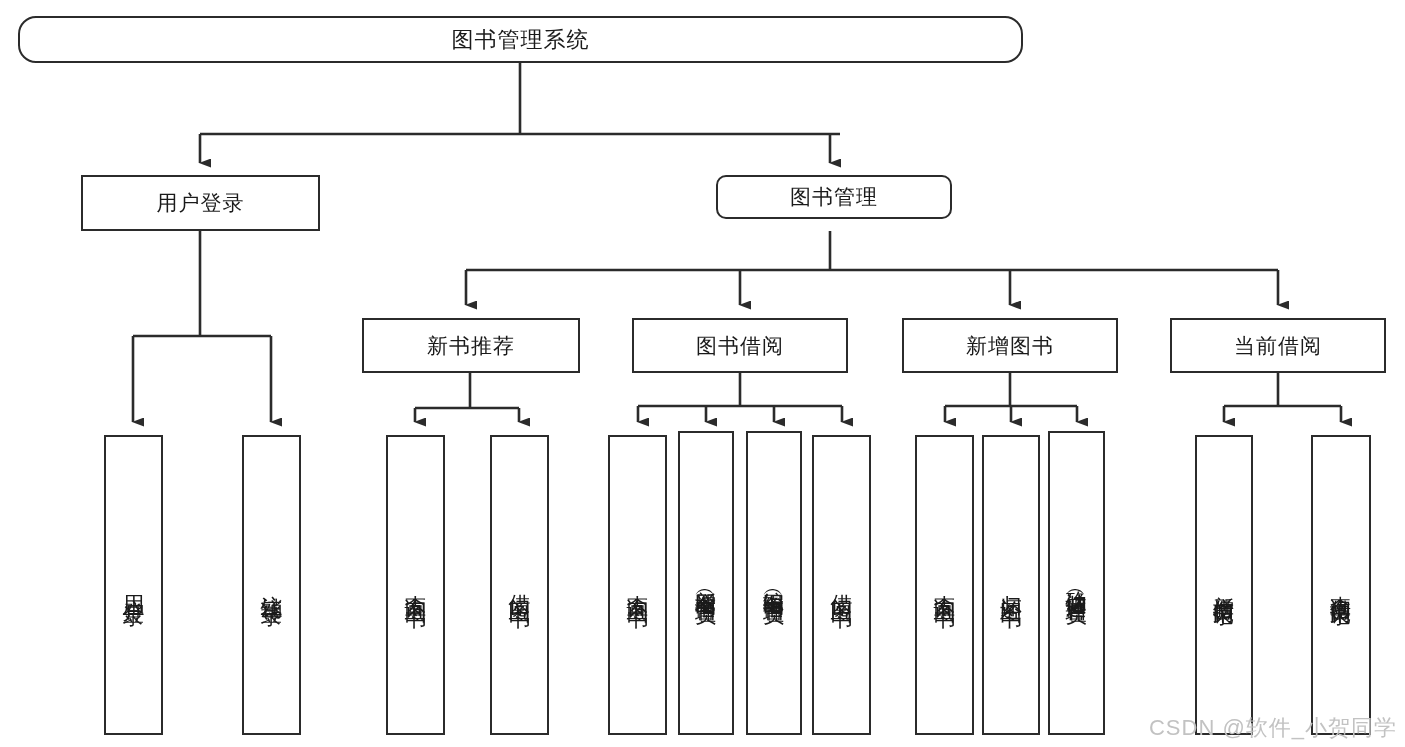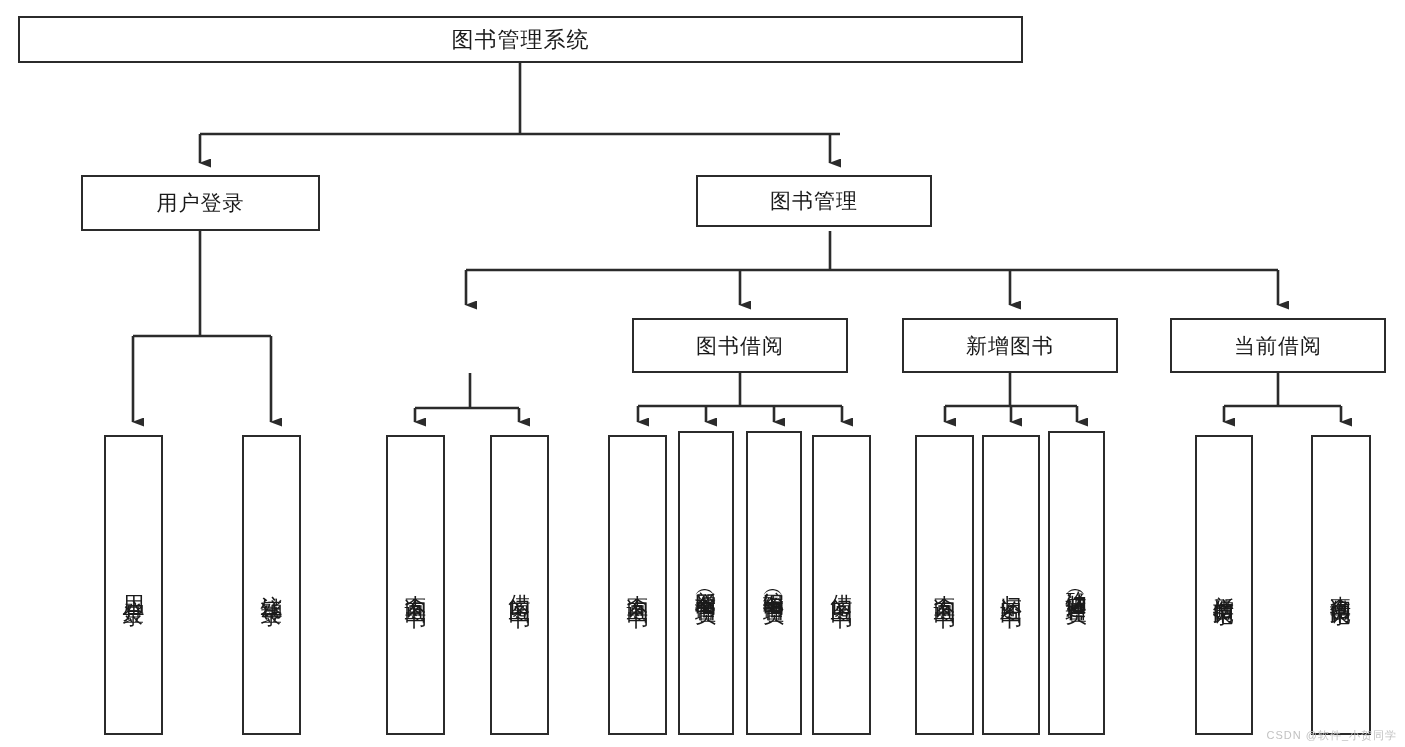--- a/index.html
+++ b/index.html
@@ -40,21 +40,21 @@
     display:block;
     writing-mode:vertical-rl;
     text-orientation:upright;
     white-space:nowrap;
   }
   .node.v.tight{font-size:21px;letter-spacing:2px;}
   .watermark{
     position:absolute;
     right:8px;
     bottom:4px;
-    font-size:11px;
+    font-size:22px;
     color:#c2c2c2;
     letter-spacing:1px;
     white-space:nowrap;
   }
 </style>
 </head>
 <body>
 
 <div id="canvas">
 
@@ -101,31 +101,34 @@
       <path d="M1011,406 L1011,422" marker-end="url(#arrow)"></path>
       <path d="M1077,406 L1077,422" marker-end="url(#arrow)"></path>
 
       <path d="M1278,373 L1278,406"></path>
       <path d="M1224,406 L1341,406"></path>
       <path d="M1224,406 L1224,422" marker-end="url(#arrow)"></path>
       <path d="M1341,406 L1341,422" marker-end="url(#arrow)"></path>
     </g>
   </svg>
 
-  <div class="node h root" style="left:18px;top:16px;width:1005px;height:47px;">
+  <div class="node h root" style="left:18px;top:16px;width:1005px;height:47px;border-radius:18px;">
     <span>图书管理系统</span>
   </div>
 
   <div class="node h" style="left:81px;top:175px;width:239px;height:56px;">
     <span>用户登录</span>
   </div>
-  <div class="node h" style="left:696px;top:175px;width:236px;height:52px;">
+  <div class="node h" style="left:716px;top:175px;width:236px;height:44px;border-radius:10px;">
     <span>图书管理</span>
   </div>
 
+  <div class="node h" style="left:362px;top:318px;width:218px;height:55px;">
+    <span>新书推荐</span>
+  </div>
   <div class="node h" style="left:632px;top:318px;width:216px;height:55px;">
     <span>图书借阅</span>
   </div>
   <div class="node h" style="left:902px;top:318px;width:216px;height:55px;">
     <span>新增图书</span>
   </div>
   <div class="node h" style="left:1170px;top:318px;width:216px;height:55px;">
     <span>当前借阅</span>
   </div>
 

